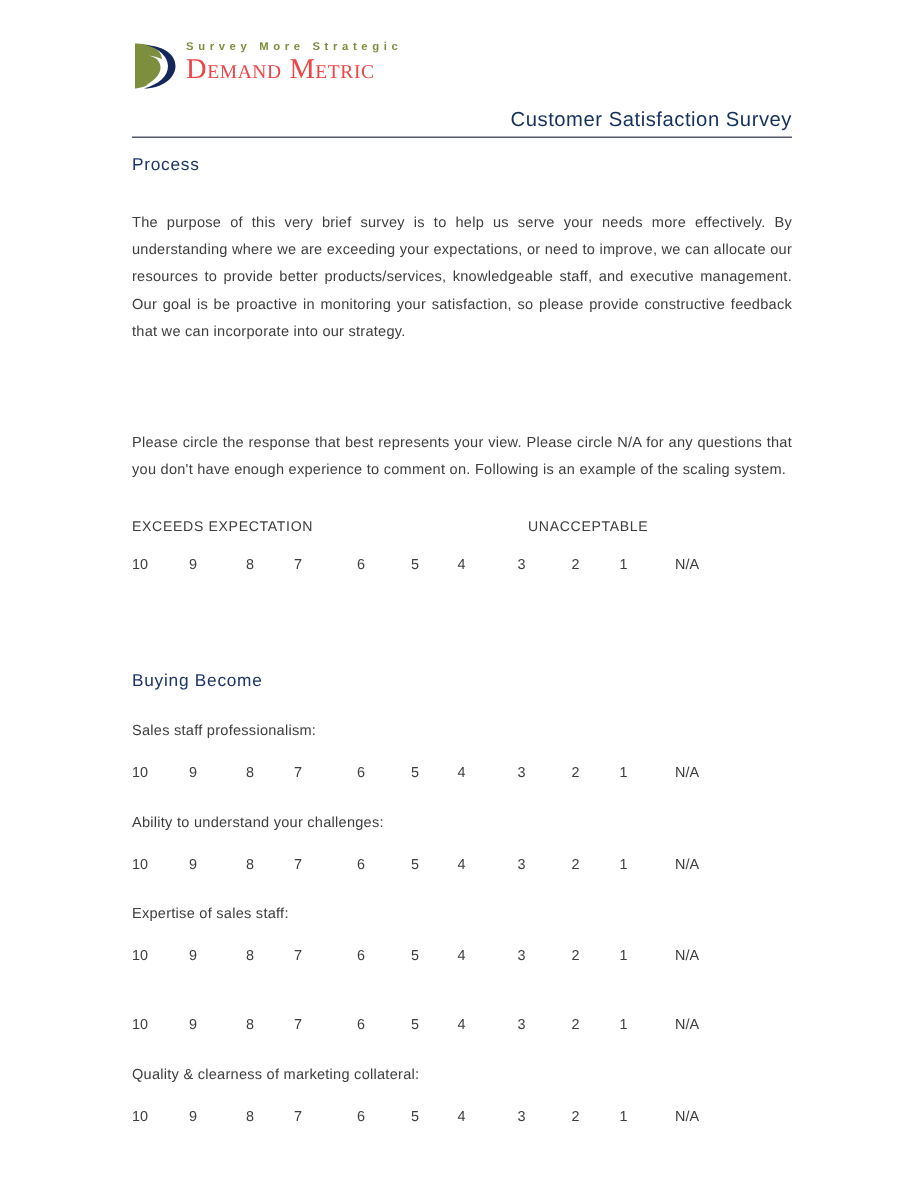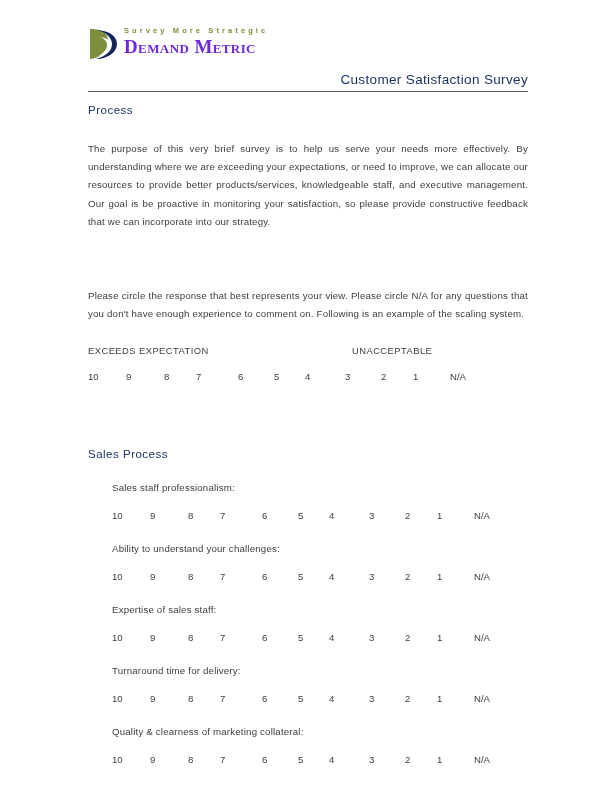--- a/index.html
+++ b/index.html
@@ -52,22 +52,22 @@
     font-size: 7.5px;
     font-weight: bold;
     color: #7d8f3f;
     letter-spacing: 3.1px;
     line-height: 10px;
     white-space: nowrap;
     font-family: "Liberation Sans", sans-serif;
   }
   .brandname {
     font-size: 19px;
-    font-weight: bold;
-    color: #6d28d9;
+    font-weight: normal;
+    color: #ef4444;
     letter-spacing: 0.4px;
     line-height: 21px;
     white-space: nowrap;
     font-variant: small-caps;
     font-family: "Liberation Serif", serif;
   }
   .doc-title {
     position: absolute;
     right: 0;
     top: 48px;
@@ -143,21 +143,21 @@
     white-space: nowrap;
   }
 
   .q-label {
     font-size: 9.7px;
     color: #3d3d3d;
     letter-spacing: 0.18px;
     line-height: 15px;
     font-family: "Liberation Sans", sans-serif;
   }
-  .q-block { margin-bottom: 0; margin-left: 24px; }
+  .q-block { margin-bottom: 0; }
   .q-gap-label-scale { height: 15px; }
   .q-gap-block { height: 16px; }
 </style>
 </head>
 <body>
 
 <div class="page">
 
   <div class="header">
 
@@ -209,21 +209,21 @@
         <span style="left: 186px;">5</span>
         <span style="left: 217px;">4</span>
         <span style="left: 257px;">3</span>
         <span style="left: 293px;">2</span>
         <span style="left: 325px;">1</span>
         <span style="left: 362px;">N/A</span>
       </div>
 
     <div class="gap-before-buying"></div>
 
-    <div class="section-heading">Sales Process</div>
+    <div class="section-heading">Buying Become</div>
     <div class="gap-after-buying-head"></div>
 
     <div id="questions">
         <div class="q-block">
           <div class="q-label">Sales staff professionalism:</div>
           <div class="q-gap-label-scale"></div>
           <div class="scale-row">
             <span style="left: 0px;">10</span>
             <span style="left: 38px;">9</span>
             <span style="left: 76px;">8</span>
@@ -268,21 +268,20 @@
             <span style="left: 186px;">5</span>
             <span style="left: 217px;">4</span>
             <span style="left: 257px;">3</span>
             <span style="left: 293px;">2</span>
             <span style="left: 325px;">1</span>
             <span style="left: 362px;">N/A</span>
           </div>
           <div class="q-gap-block"></div>
         </div>
         <div class="q-block">
-          <div class="q-label">Turnaround time for delivery:</div>
           <div class="q-gap-label-scale"></div>
           <div class="scale-row">
             <span style="left: 0px;">10</span>
             <span style="left: 38px;">9</span>
             <span style="left: 76px;">8</span>
             <span style="left: 108px;">7</span>
             <span style="left: 150px;">6</span>
             <span style="left: 186px;">5</span>
             <span style="left: 217px;">4</span>
             <span style="left: 257px;">3</span>

